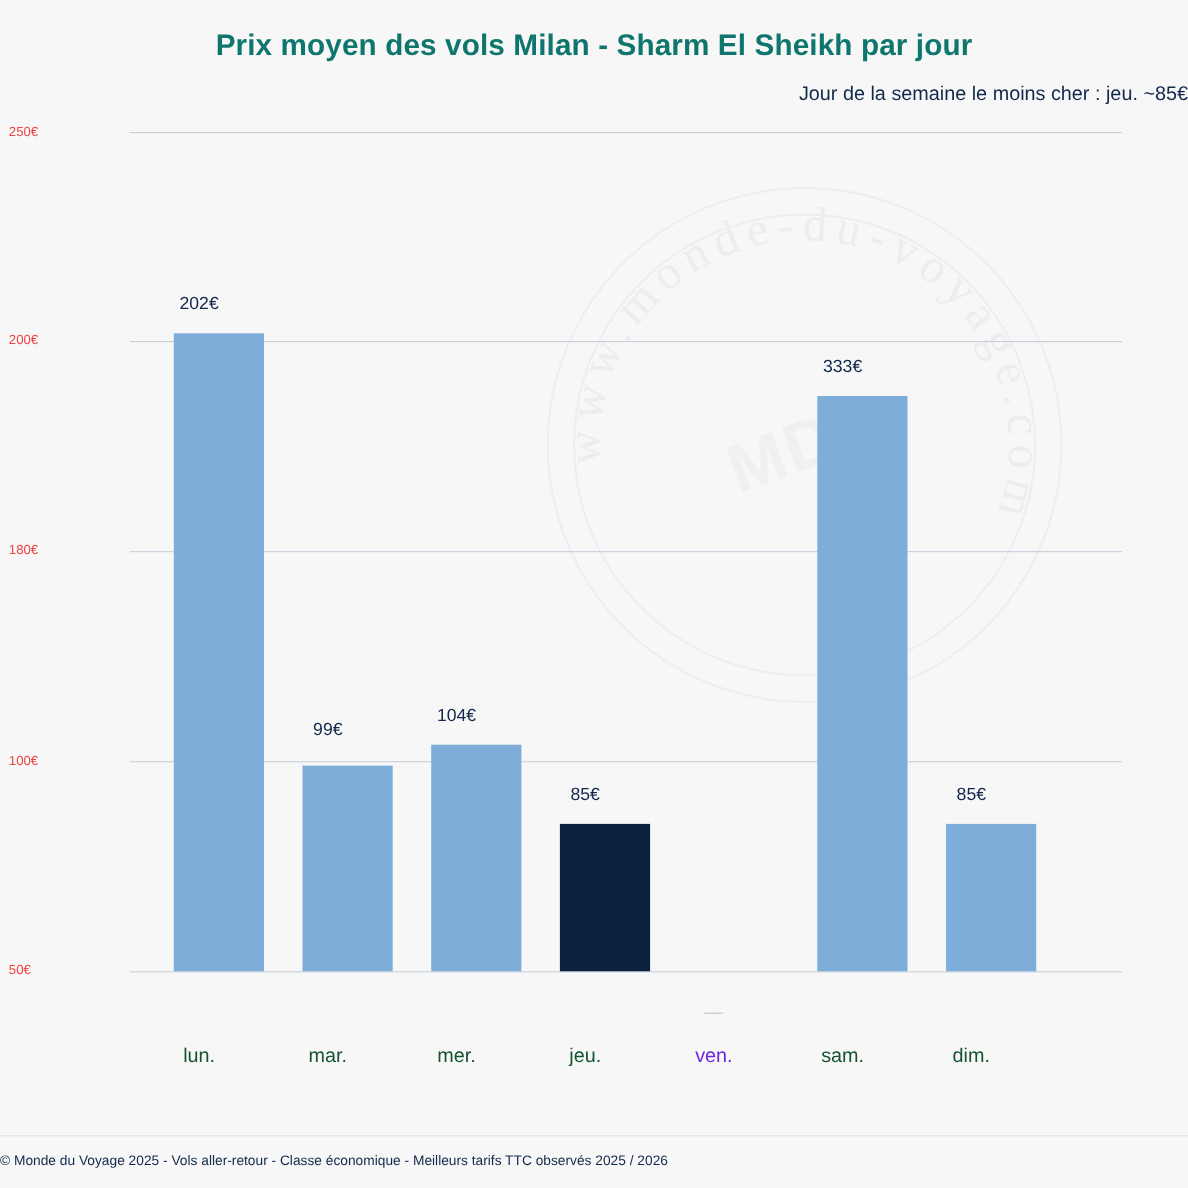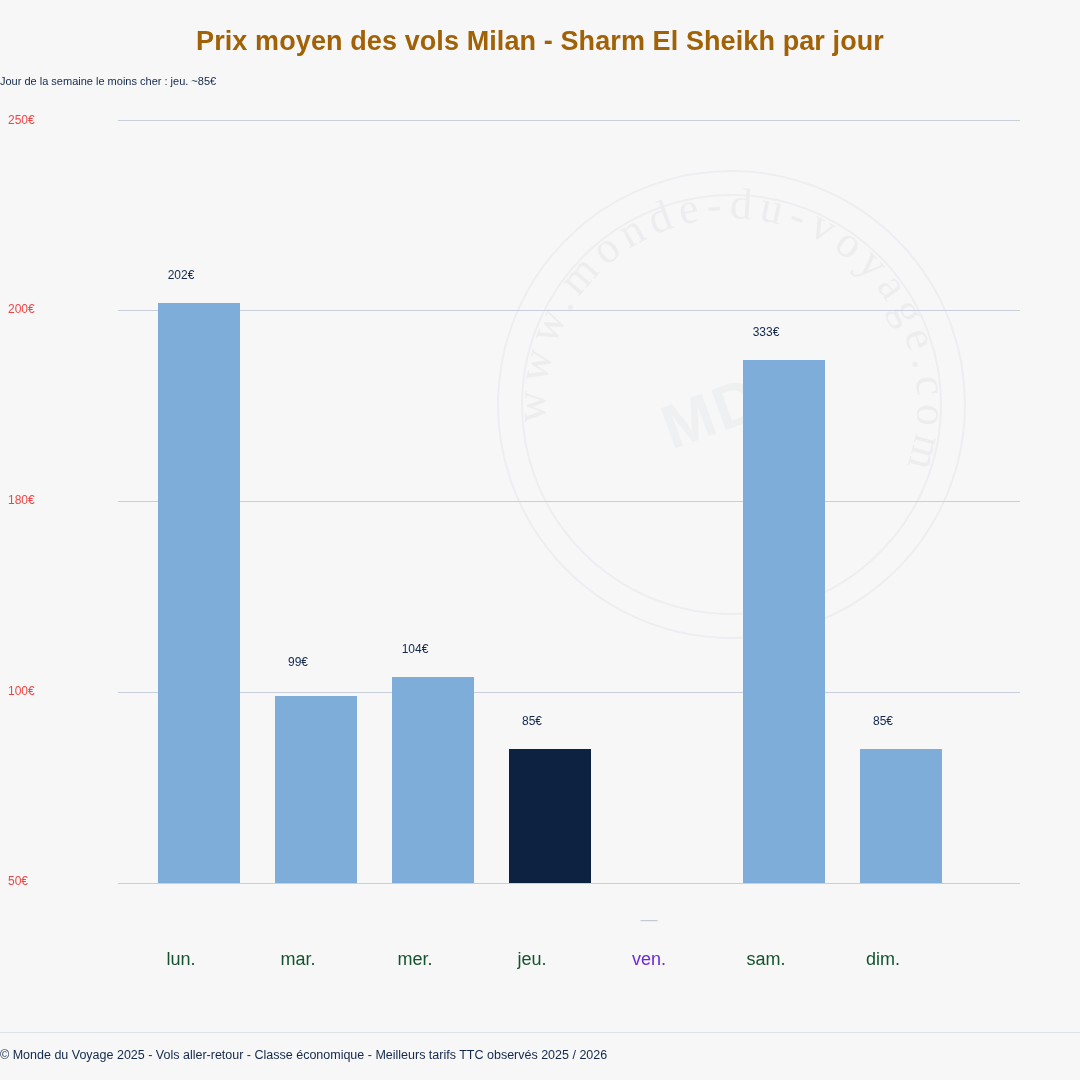--- a/index.html
+++ b/index.html
@@ -21,30 +21,30 @@
     box-sizing: border-box;
   }
   .title {
     position: absolute;
     top: 26px;
     left: 0;
     width: 1080px;
     text-align: center;
     font-size: 27px;
     font-weight: bold;
-    color: #a16207;
+    color: #0f766e;
     letter-spacing: 0.1px;
   }
   .subtitle {
     position: absolute;
     top: 75px;
     left: 0;
     width: 1080px;
-    text-align: left;
-    font-size: 11px;
+    text-align: right;
+    font-size: 18px;
     color: #12284c;
   }
   
   .plot {
     position: absolute;
     left: 118px;
     top: 120px;
     width: 902px;
     height: 763px;
   }
@@ -73,21 +73,21 @@
     position: absolute;
     bottom: 0;
     background: #7eadda;
   }
   .bar.low {
     background: #0d2240;
   }
   .bar-value {
     position: absolute;
     text-align: center;
-    font-size: 12px;
+    font-size: 16px;
     color: #12284c;
   }
   .xlabel {
     position: absolute;
     text-align: center;
     font-size: 18px;
     color: #14532d;
   }
   .xlabel.muted {
     color: #6d28d9;

